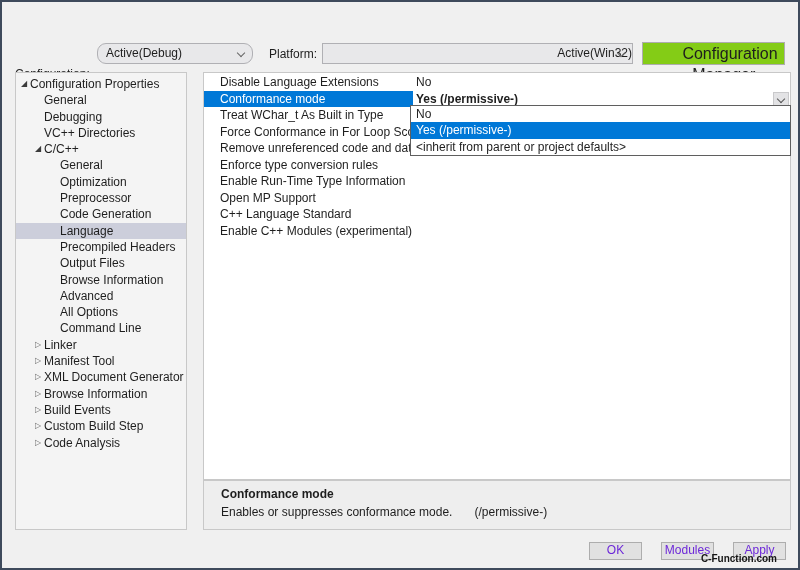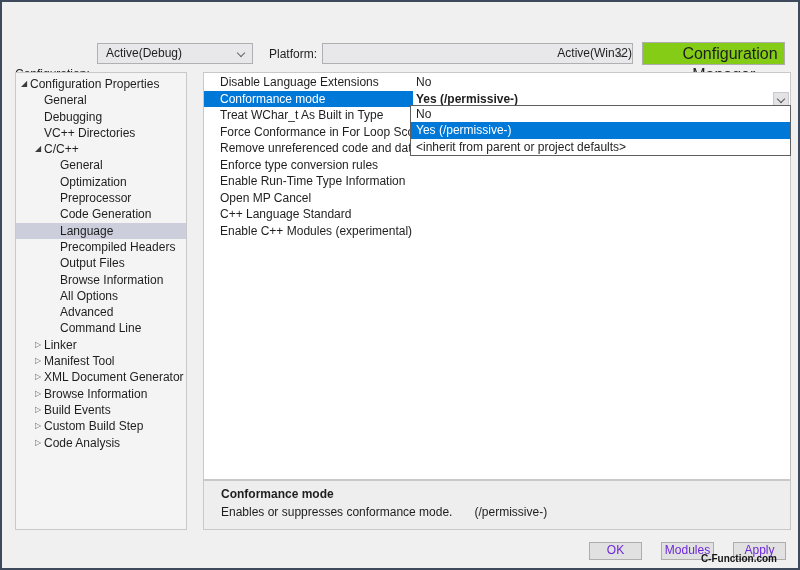--- a/index.html
+++ b/index.html
@@ -15,21 +15,21 @@
   .cap-help{right:50px;}
   .cap-close{right:12px;font-size:15px;}
 
   
   .lbl{position:absolute;top:45px;font-size:12px;color:#1e1e1e;white-space:nowrap;}
   .lbl-config{left:13px;margin-top:20px;}
   .lbl-platform{left:267px;}
   .combo{position:absolute;top:41px;height:21px;background:#e8e8ea;border:1px solid #b0b0b4;
          box-sizing:border-box;font-size:12px;line-height:19px;padding-left:8px;color:#1e1e1e;
          white-space:nowrap;overflow:hidden;}
-  .combo-config{left:95px;width:156px;}
+  .combo-config{left:95px;width:156px;border-radius:9px;}
   .combo-platform{left:320px;width:311px;text-align:right;}
   .chev{position:absolute;right:8px;top:6px;width:5px;height:5px;border:solid #666;
         border-width:0 1px 1px 0;transform:rotate(45deg);}
   .cm-btn{position:absolute;left:640px;top:40px;width:143px;height:23px;background:#84cc16;
           border:1px solid #adadad;box-sizing:border-box;font-size:16px;text-align:center;
           line-height:21px;color:#1e1e1e;padding-left:33px;}
 
   
   .tree{position:absolute;left:13px;top:70px;width:172px;height:458px;background:#f4f4f4;
         border:1px solid #c8c8c8;box-sizing:border-box;padding-top:3px;overflow:hidden;}
@@ -142,25 +142,25 @@
     <div class="trow l2">
         <span class="g"></span>
         <span>Output Files</span>
       </div>
     <div class="trow l2">
         <span class="g"></span>
         <span>Browse Information</span>
       </div>
     <div class="trow l2">
         <span class="g"></span>
+        <span>Advanced</span>
+      </div>
+    <div class="trow l2">
+        <span class="g"></span>
         <span>All Options</span>
-      </div>
-    <div class="trow l2">
-        <span class="g"></span>
-        <span>Advanced</span>
       </div>
     <div class="trow l2">
         <span class="g"></span>
         <span>Command Line</span>
       </div>
     <div class="trow l1">
         <span class="g col">▷</span>
         <span>Linker</span>
       </div>
     <div class="trow l1">
@@ -216,21 +216,21 @@
       </div>
     <div class="grow">
         <span class="gname">Enforce type conversion rules</span>
         <span class="gval"></span>
       </div>
     <div class="grow">
         <span class="gname">Enable Run-Time Type Information</span>
         <span class="gval"></span>
       </div>
     <div class="grow">
-        <span class="gname">Open MP Cancel</span>
+        <span class="gname">Open MP Support</span>
         <span class="gval"></span>
       </div>
     <div class="grow">
         <span class="gname">C++ Language Standard</span>
         <span class="gval"></span>
       </div>
     <div class="grow">
         <span class="gname">Enable C++ Modules (experimental)</span>
         <span class="gval"></span>
       </div>

